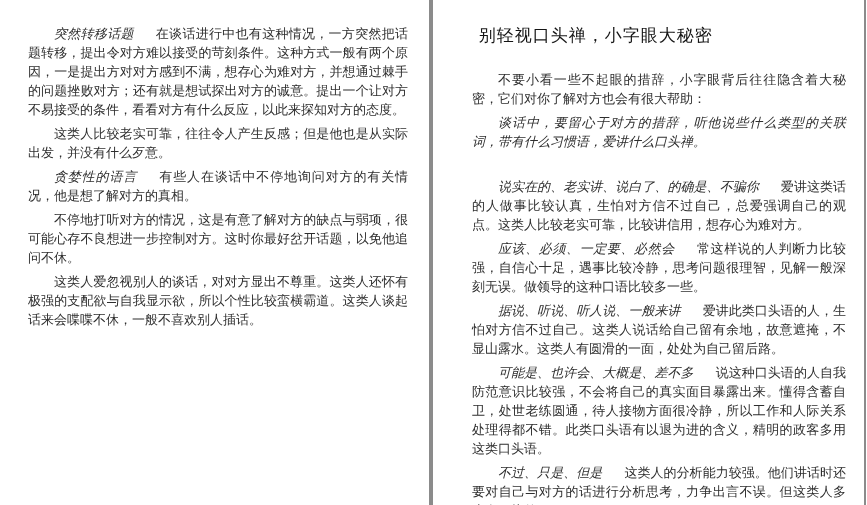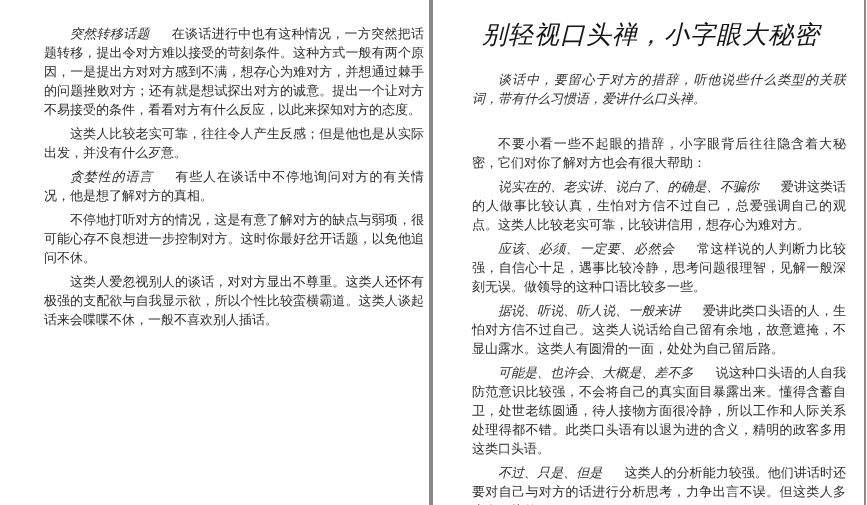--- a/index.html
+++ b/index.html
@@ -15,21 +15,21 @@
     position: relative;
     width: 867px;
     height: 505px;
     background: #ffffff;
   }
   .page {
     position: absolute;
     top: 0;
   }
   .page-left {
-    left: 44px;
+    left: 28px;
     top: 24px;
     width: 380px;
   }
   .page-right {
     left: 472px;
     top: 18px;
     width: 374px;
   }
   .divider {
     position: absolute;
@@ -64,50 +64,49 @@
     margin-right: 1.7em;
     color: #2e2e2e;
   }
   .kai {
     font-style: italic;
   }
   .intro {
     margin-bottom: 26px;
   }
   .chapter-title {
-    font-size: 25px;
+    font-size: 17px;
     font-weight: 400;
     line-height: 34px;
     letter-spacing: 1px;
     color: #141414;
     margin: 0 0 18px 0;
     text-indent: 0.4em;
     white-space: nowrap;
-    font-style: italic;
   }
 </style>
 </head>
 <body>
 
 <div class="spread">
 
   <div class="page page-left">
     <p class="para"><span class="lead">突然转移话题</span><span>在谈话进行中也有这种情况，一方突然把话题转移，提出令对方难以接受的苛刻条件。这种方式一般有两个原因，一是提出方对对方感到不满，想存心为难对方，并想通过棘手的问题挫败对方；还有就是想试探出对方的诚意。提出一个让对方不易接受的条件，看看对方有什么反应，以此来探知对方的态度。</span></p>
     <p class="para"><span>这类人比较老实可靠，往往令人产生反感；但是他也是从实际出发，并没有什么歹意。</span></p>
     <p class="para"><span class="lead">贪婪性的语言</span><span>有些人在谈话中不停地询问对方的有关情况，他是想了解对方的真相。</span></p>
     <p class="para"><span>不停地打听对方的情况，这是有意了解对方的缺点与弱项，很可能心存不良想进一步控制对方。这时你最好岔开话题，以免他追问不休。</span></p>
     <p class="para"><span>这类人爱忽视别人的谈话，对对方显出不尊重。这类人还怀有极强的支配欲与自我显示欲，所以个性比较蛮横霸道。这类人谈起话来会喋喋不休，一般不喜欢别人插话。</span></p>
   </div>
 
   <div class="divider"></div>
 
   <div class="page page-right">
     <h1 class="chapter-title">别轻视口头禅，小字眼大秘密</h1>
+    <p class="para"><span>不要小看一些不起眼的措辞，小字眼背后往往隐含着大秘密，它们对你了解对方也会有很大帮助：</span></p>
     <p class="para kai intro">谈话中，要留心于对方的措辞，听他说些什么类型的关联词，带有什么习惯语，爱讲什么口头禅。</p>
-    <p class="para"><span>不要小看一些不起眼的措辞，小字眼背后往往隐含着大秘密，它们对你了解对方也会有很大帮助：</span></p>
     <p class="para"><span class="lead">说实在的、老实讲、说白了、的确是、不骗你</span><span>爱讲这类话的人做事比较认真，生怕对方信不过自己，总爱强调自己的观点。这类人比较老实可靠，比较讲信用，想存心为难对方。</span></p>
     <p class="para"><span class="lead">应该、必须、一定要、必然会</span><span>常这样说的人判断力比较强，自信心十足，遇事比较冷静，思考问题很理智，见解一般深刻无误。做领导的这种口语比较多一些。</span></p>
     <p class="para"><span class="lead">据说、听说、听人说、一般来讲</span><span>爱讲此类口头语的人，生怕对方信不过自己。这类人说话给自己留有余地，故意遮掩，不显山露水。这类人有圆滑的一面，处处为自己留后路。</span></p>
     <p class="para"><span class="lead">可能是、也许会、大概是、差不多</span><span>说这种口头语的人自我防范意识比较强，不会将自己的真实面目暴露出来。懂得含蓄自卫，处世老练圆通，待人接物方面很冷静，所以工作和人际关系处理得都不错。此类口头语有以退为进的含义，精明的政客多用这类口头语。</span></p>
     <p class="para"><span class="lead">不过、只是、但是</span><span>这类人的分析能力较强。他们讲话时还要对自己与对方的话进行分析思考，力争出言不误。但这类人多少有固执的</span></p>
   </div>
 
   <div class="right-edge"></div>
 
 </div>

